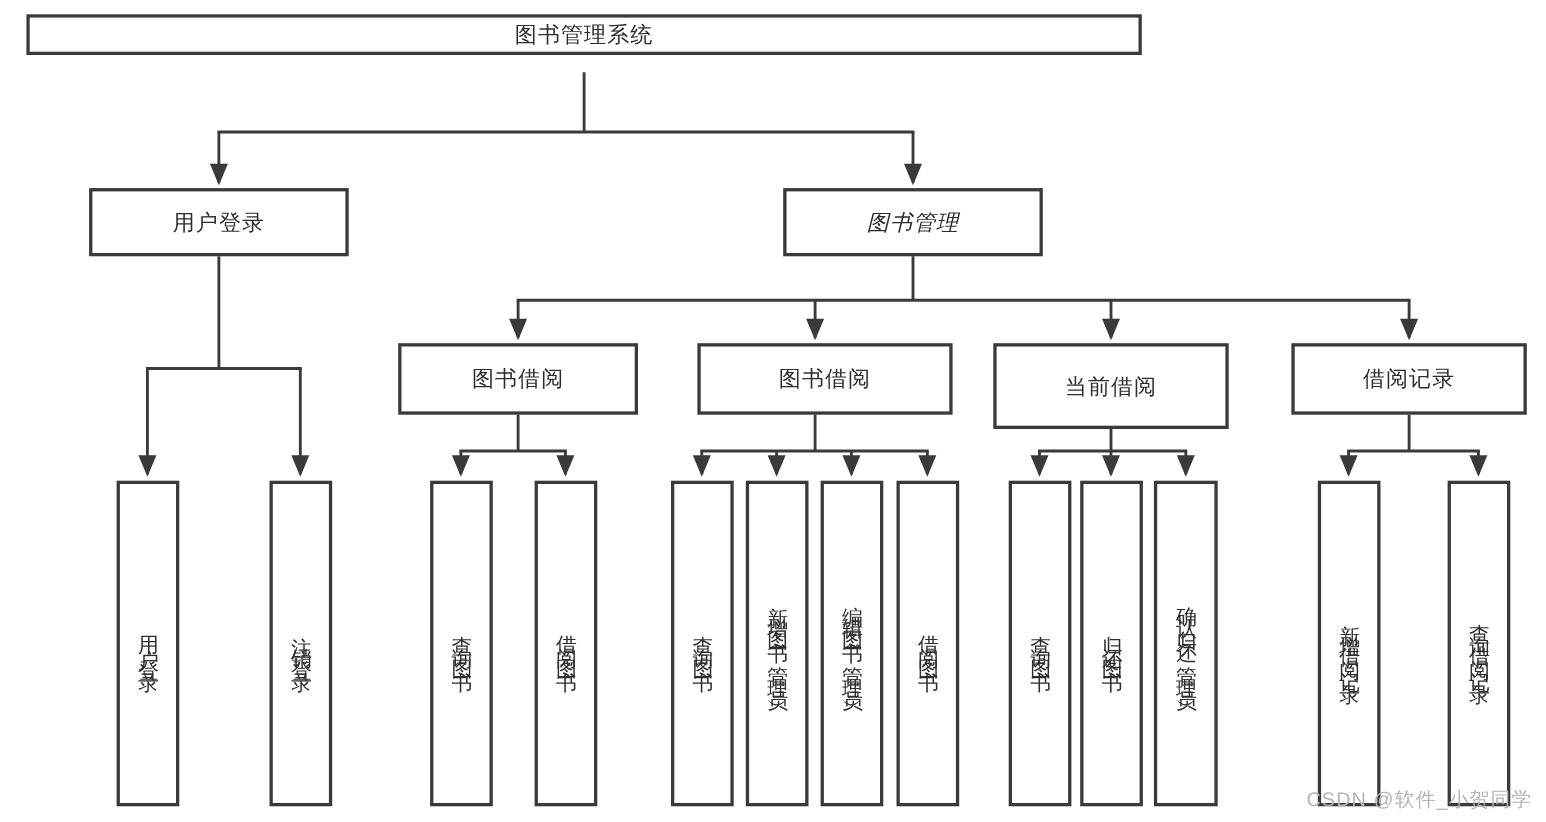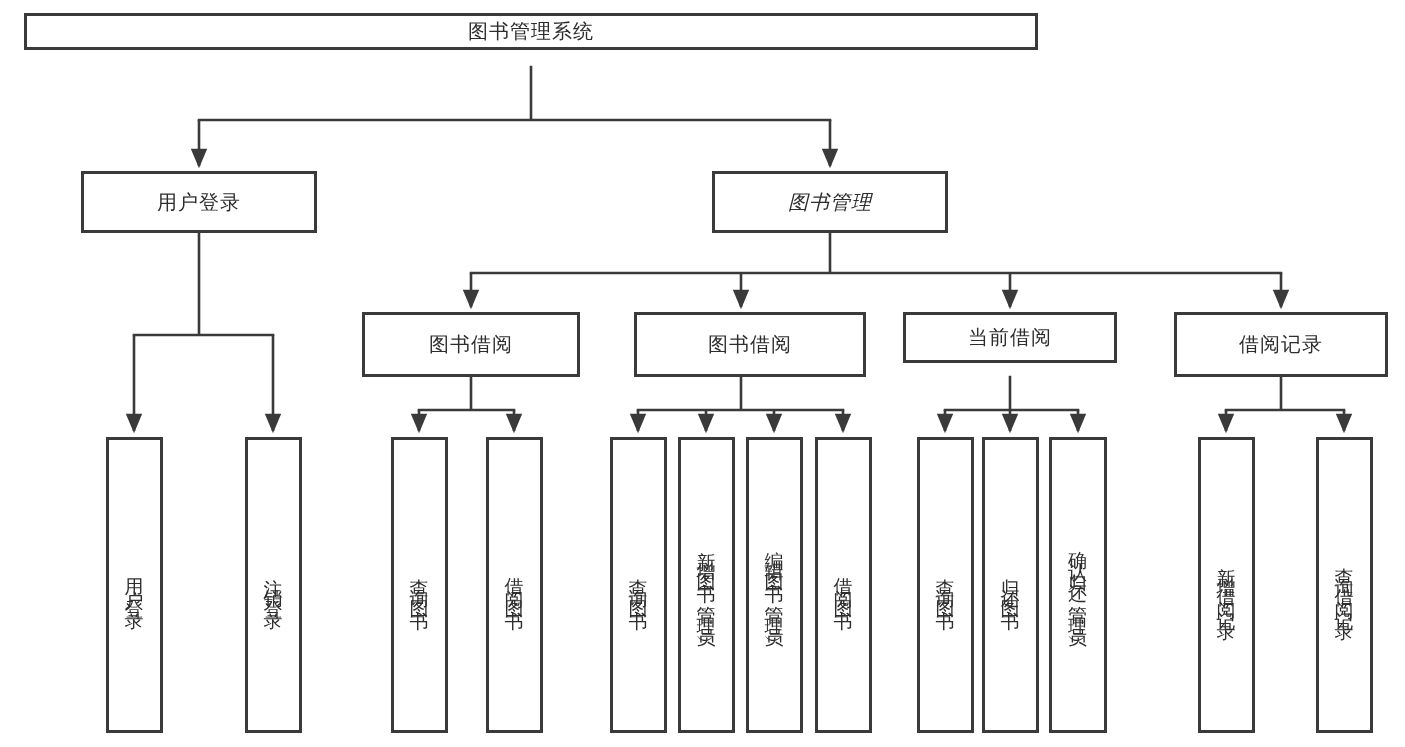--- a/index.html
+++ b/index.html
@@ -101,35 +101,36 @@
     </g>
   </svg>
 
   <div class="node" style="left:24px; top:13px; width:1014px; height:37px;">图书管理系统</div>
 
   <div class="node" style="left:81px; top:171px; width:236px; height:62px;">用户登录</div>
   <div class="node" style="left:712px; top:171px; width:236px; height:62px;font-style:italic;">图书管理</div>
 
   <div class="node" style="left:362px; top:312px; width:218px; height:65px;">图书借阅</div>
   <div class="node" style="left:634px; top:312px; width:232px; height:65px;">图书借阅</div>
-  <div class="node" style="left:903px; top:312px; width:214px; height:51px;">当前借阅</div>
+  <div class="node" style="left:903px; top:312px; width:214px; height:78px;">当前借阅</div>
   <div class="node" style="left:1174px; top:312px; width:214px; height:65px;">借阅记录</div>
 
   <div class="node leaf" style="left:106px; top:437px; width:57px; height:296px;">用户登录</div>
   <div class="node leaf" style="left:245px; top:437px; width:57px; height:296px;">注销登录</div>
 
   <div class="node leaf" style="left:391px; top:437px; width:57px; height:296px;">查询图书</div>
   <div class="node leaf" style="left:486px; top:437px; width:57px; height:296px;">借阅图书</div>
 
   <div class="node leaf" style="left:610px; top:437px; width:57px; height:296px;">查询图书</div>
   <div class="node leaf" style="left:678px; top:437px; width:57px; height:296px;">新增图书（管理员）</div>
   <div class="node leaf" style="left:746px; top:437px; width:57px; height:296px;">编辑图书（管理员）</div>
   <div class="node leaf" style="left:815px; top:437px; width:57px; height:296px;">借阅图书</div>
 
   <div class="node leaf" style="left:917px; top:437px; width:57px; height:296px;">查询图书</div>
   <div class="node leaf" style="left:982px; top:437px; width:57px; height:296px;">归还图书</div>
   <div class="node leaf" style="left:1049px; top:437px; width:58px; height:296px;">确认归还（管理员）</div>
 
   <div class="node leaf" style="left:1198px; top:437px; width:57px; height:296px;">新增借阅记录</div>
   <div class="node leaf" style="left:1316px; top:437px; width:57px; height:296px;">查询借阅记录</div>
 
+  <div class="watermark">CSDN @软件_小贺同学</div>
 
 </div>
 
 </body></html>

